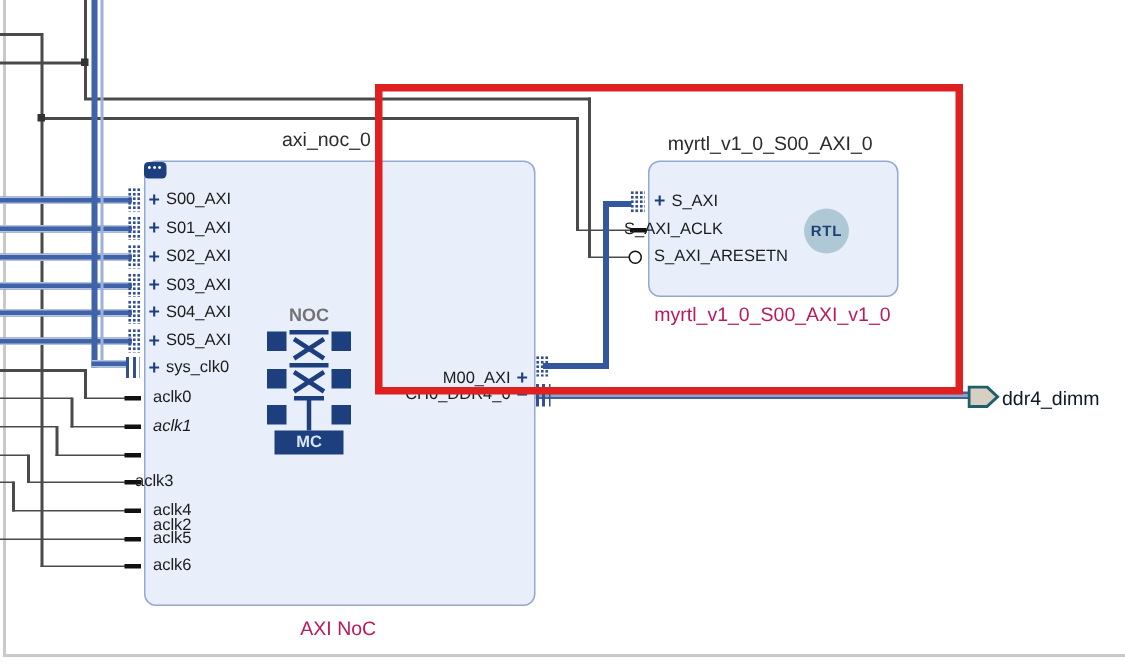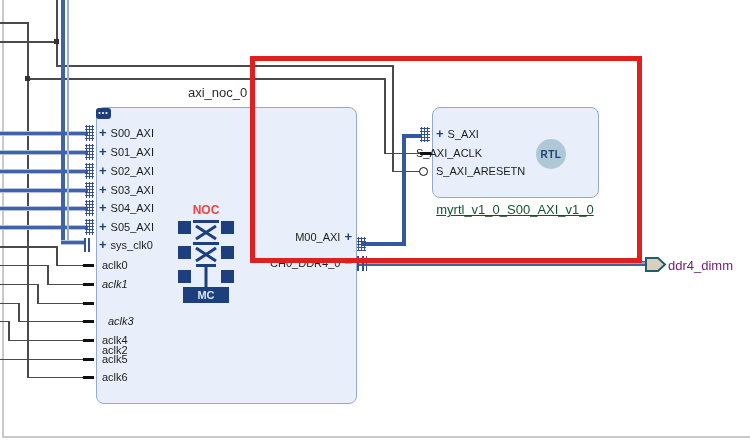--- a/index.html
+++ b/index.html
@@ -12,39 +12,39 @@
   .busV{position:absolute;width:4px;background:#3f62a8;z-index:3;}
   .busVlite{position:absolute;width:2px;background:#9db1d6;z-index:3;}
   .m00{background:#33589d;position:absolute;z-index:3;}
   .ch0{position:absolute;height:5px;z-index:3;
        background:linear-gradient(180deg,#41619f 0 1.5px,#8da3c8 1.5px 3.5px,#41619f 3.5px 5px);}
   .dot{position:absolute;width:5px;height:5px;background:#333;z-index:4;}
   .edge{position:absolute;background:#c9c9c9;z-index:1;}
   
   .block{position:absolute;background:#e9effa;border:1.5px solid #93a9ce;border-radius:8px;z-index:5;}
   .btitle{position:absolute;font-size:13px;color:#2b2b2b;z-index:6;white-space:nowrap;}
-  .bsub{position:absolute;font-size:13px;color:#14532d;z-index:6;text-align:center;white-space:nowrap;text-decoration:underline;}
+  .bsub{position:absolute;font-size:13px;color:#be185d;z-index:6;text-align:center;white-space:nowrap;}
   .prow{position:absolute;height:14px;display:flex;align-items:center;font-size:11px;color:#1c1c1c;z-index:6;white-space:nowrap;}
   .sign{color:#1e3f7d;font-weight:bold;font-size:13px;margin-right:4px;line-height:14px;}
   .signR{color:#1e3f7d;font-weight:bold;font-size:13px;margin-left:4px;line-height:14px;}
   .rowR{justify-content:flex-end;}
   .stub-dots{position:absolute;z-index:4;background-image:radial-gradient(#33508f 1px,transparent 1.1px);background-size:3px 3px;}
   .stub-bars{position:absolute;z-index:4;background:repeating-linear-gradient(90deg,#33508f 0 2px,transparent 2px 4.5px);}
   .stub-blk{position:absolute;height:2.5px;background:#111;z-index:4;}
   .bubble{position:absolute;width:7px;height:7px;border:1.5px solid #111;border-radius:50%;background:#fff;z-index:4;}
   .dots-icon{position:absolute;left:96px;top:108px;width:15px;height:11px;background:#1e3f7d;border-radius:3px;
              color:#fff;font-size:7px;line-height:10px;text-align:center;letter-spacing:1px;z-index:6;}
   .sq{position:absolute;width:13px;height:13px;background:#1e3f7d;z-index:6;}
-  .noclbl{position:absolute;font-weight:bold;color:#ef4444;z-index:6;}
+  .noclbl{position:absolute;font-weight:bold;color:#737373;z-index:6;}
   .mc{position:absolute;left:183px;top:287px;width:46px;height:16px;background:#1e3f7d;color:#d9e6f7;
       font-weight:bold;font-size:11px;text-align:center;line-height:16px;z-index:6;}
   .badge{position:absolute;left:536px;top:139px;width:30px;height:30px;border-radius:50%;background:#aec8d6;
          color:#1d3f75;font-weight:bold;font-size:10px;letter-spacing:.5px;display:flex;align-items:center;justify-content:center;z-index:6;}
   .hl{position:absolute;left:250px;top:56px;width:382px;height:197px;border:5px solid #e02020;z-index:10;}
-  .extlbl{position:absolute;left:668px;top:258px;font-size:13px;color:#701a75;z-index:6;white-space:nowrap;}
+  .extlbl{position:absolute;left:668px;top:258px;font-size:13px;color:#0f172a;z-index:6;white-space:nowrap;}
 </style>
 </head>
 <body>
 
 <div id="canvas">
 
   <div class="edge" style="left:2px;top:0;width:1.5px;height:437px;"></div>
   <div class="edge" style="left:2px;top:436px;width:748px;height:1.5px;"></div>
 
   <div class="h" style="left:0;top:22px;width:28px;"></div>
@@ -151,34 +151,34 @@
     </div>
   <div class="prow" style="left:102px;top:258px;">
       <span>aclk0</span>
     </div>
   <div class="prow" style="left:102px;top:277px;font-style:italic;">
       <span>aclk1</span>
     </div>
   <div class="prow" style="left:102px;top:296px;margin-top:47px;">
       <span>aclk2</span>
     </div>
-  <div class="prow" style="left:108px;top:314px;font-style:italic;">
+  <div class="prow" style="left:90px;top:314px;">
       <span>aclk3</span>
     </div>
   <div class="prow" style="left:102px;top:333px;">
       <span>aclk4</span>
     </div>
   <div class="prow" style="left:102px;top:352px;">
       <span>aclk5</span>
     </div>
   <div class="prow" style="left:102px;top:370px;">
       <span>aclk6</span>
     </div>
 
-  <div class="prow rowR" style="left:180px;top:230px;width:172px;justify-content:flex-end;">
+  <div class="prow rowR" style="left:180px;top:245px;width:172px;justify-content:flex-end;">
       <span>M00_AXI</span>
       <span class="signR">+</span>
     </div>
   <div class="prow rowR" style="left:180px;top:256px;width:172px;text-align:right;">
       <span>CH0_DDR4_0</span>
       <span class="signR">−</span>
     </div>
 
   <div class="stub-dots" style="left:357px;top:237px;width:9px;height:14px;"></div>
   <div class="stub-bars" style="left:357px;top:256px;width:10px;height:15px;"></div>
@@ -197,21 +197,23 @@
         <line x1="24" y1="7" x2="4" y2="20"></line>
       <line x1="1" y1="24.5" x2="27" y2="24.5"></line>
       <line x1="4" y1="29" x2="24" y2="42"></line>
         <line x1="24" y1="29" x2="4" y2="42"></line>
       <line x1="4" y1="46.5" x2="24" y2="46.5"></line>
       <line x1="14" y1="46" x2="14" y2="68"></line>
     </g>
   </svg>
   <div class="mc">MC</div>
 
-
+  <div class="bsub" style="left:96px;top:411px;width:259px;">AXI NoC</div>
+
+  <div class="btitle" style="left:430px;top:88px;width:167px;text-align:center;">myrtl_v1_0_S00_AXI_0</div>
   <div class="block" style="left:432px;top:107px;width:165px;height:89px;"></div>
 
   <div class="stub-dots" style="left:420px;top:127px;width:10px;height:15px;"></div>
   <div class="stub-blk" style="left:420px;top:152px;width:11px;"></div>
   <div class="bubble" style="left:419px;top:167px;"></div>
 
   <div class="prow" style="left:436px;top:127px;">
       <span class="sign">+</span>
       <span>S_AXI</span>
     </div>

